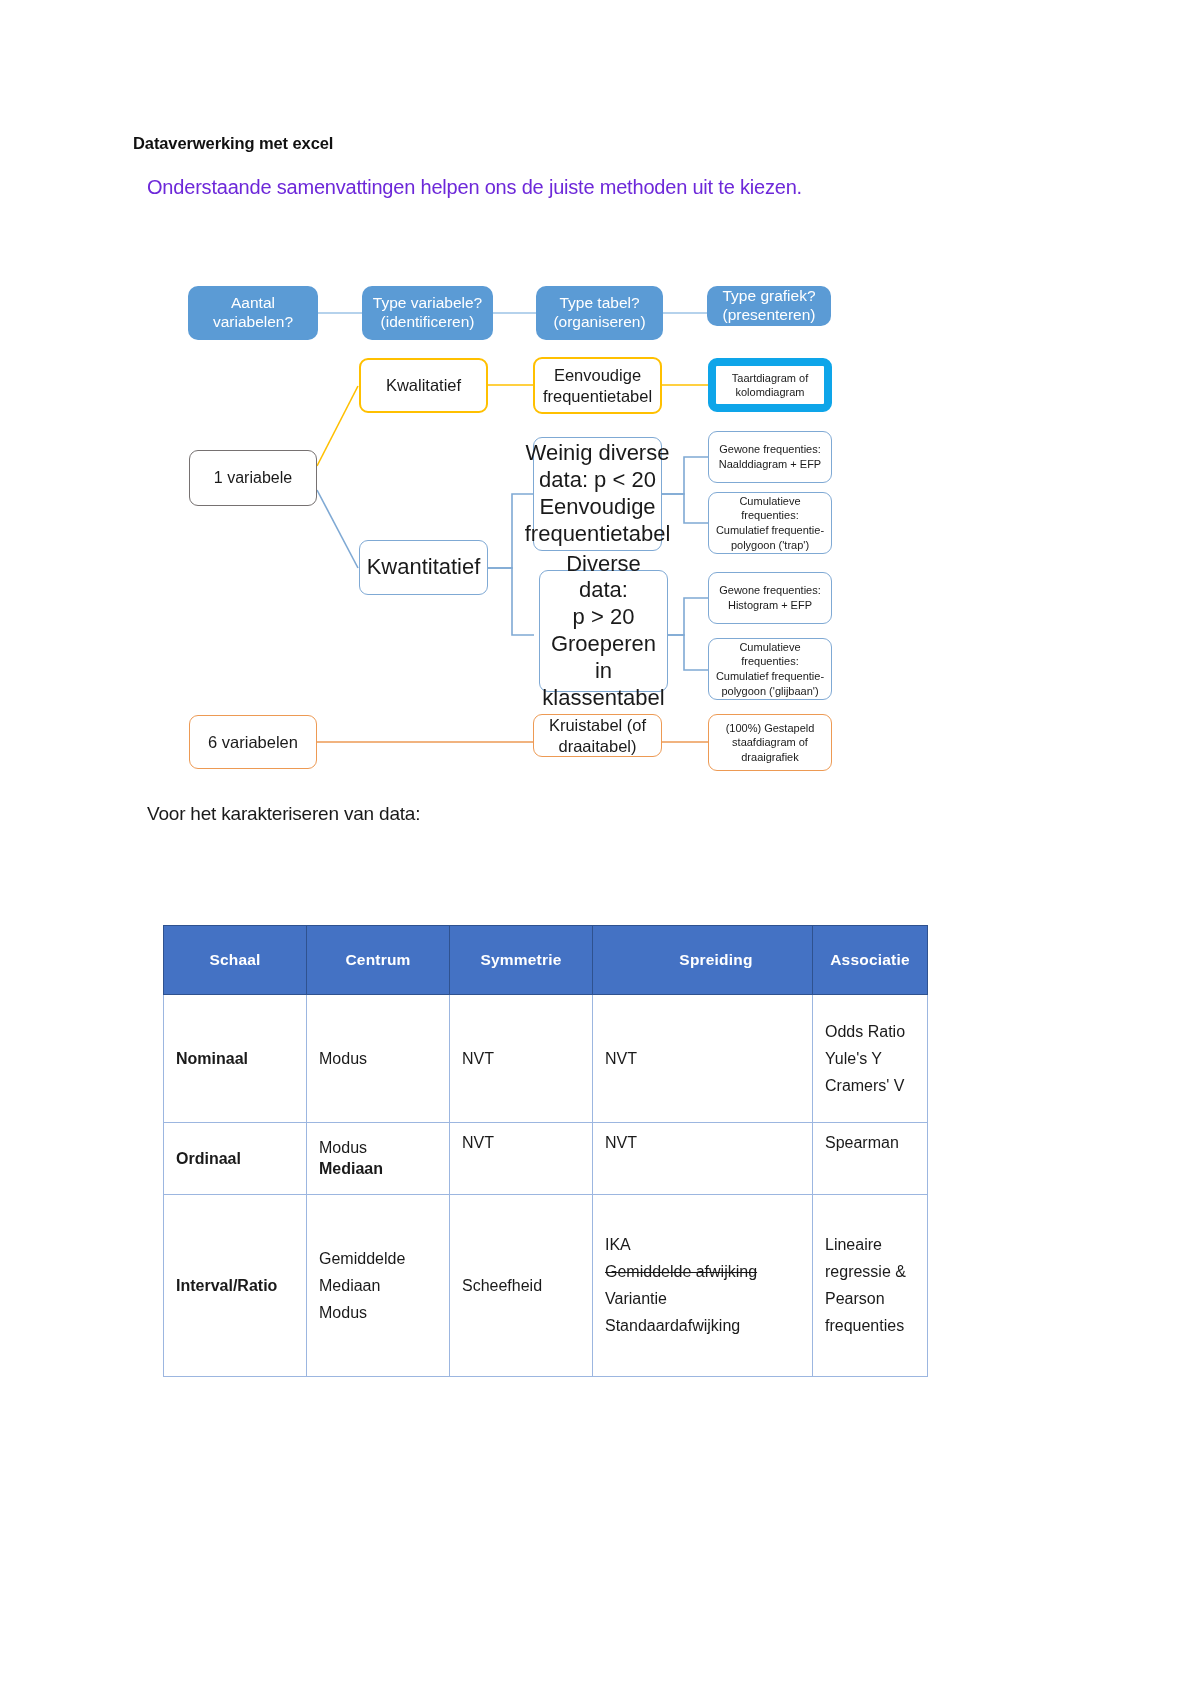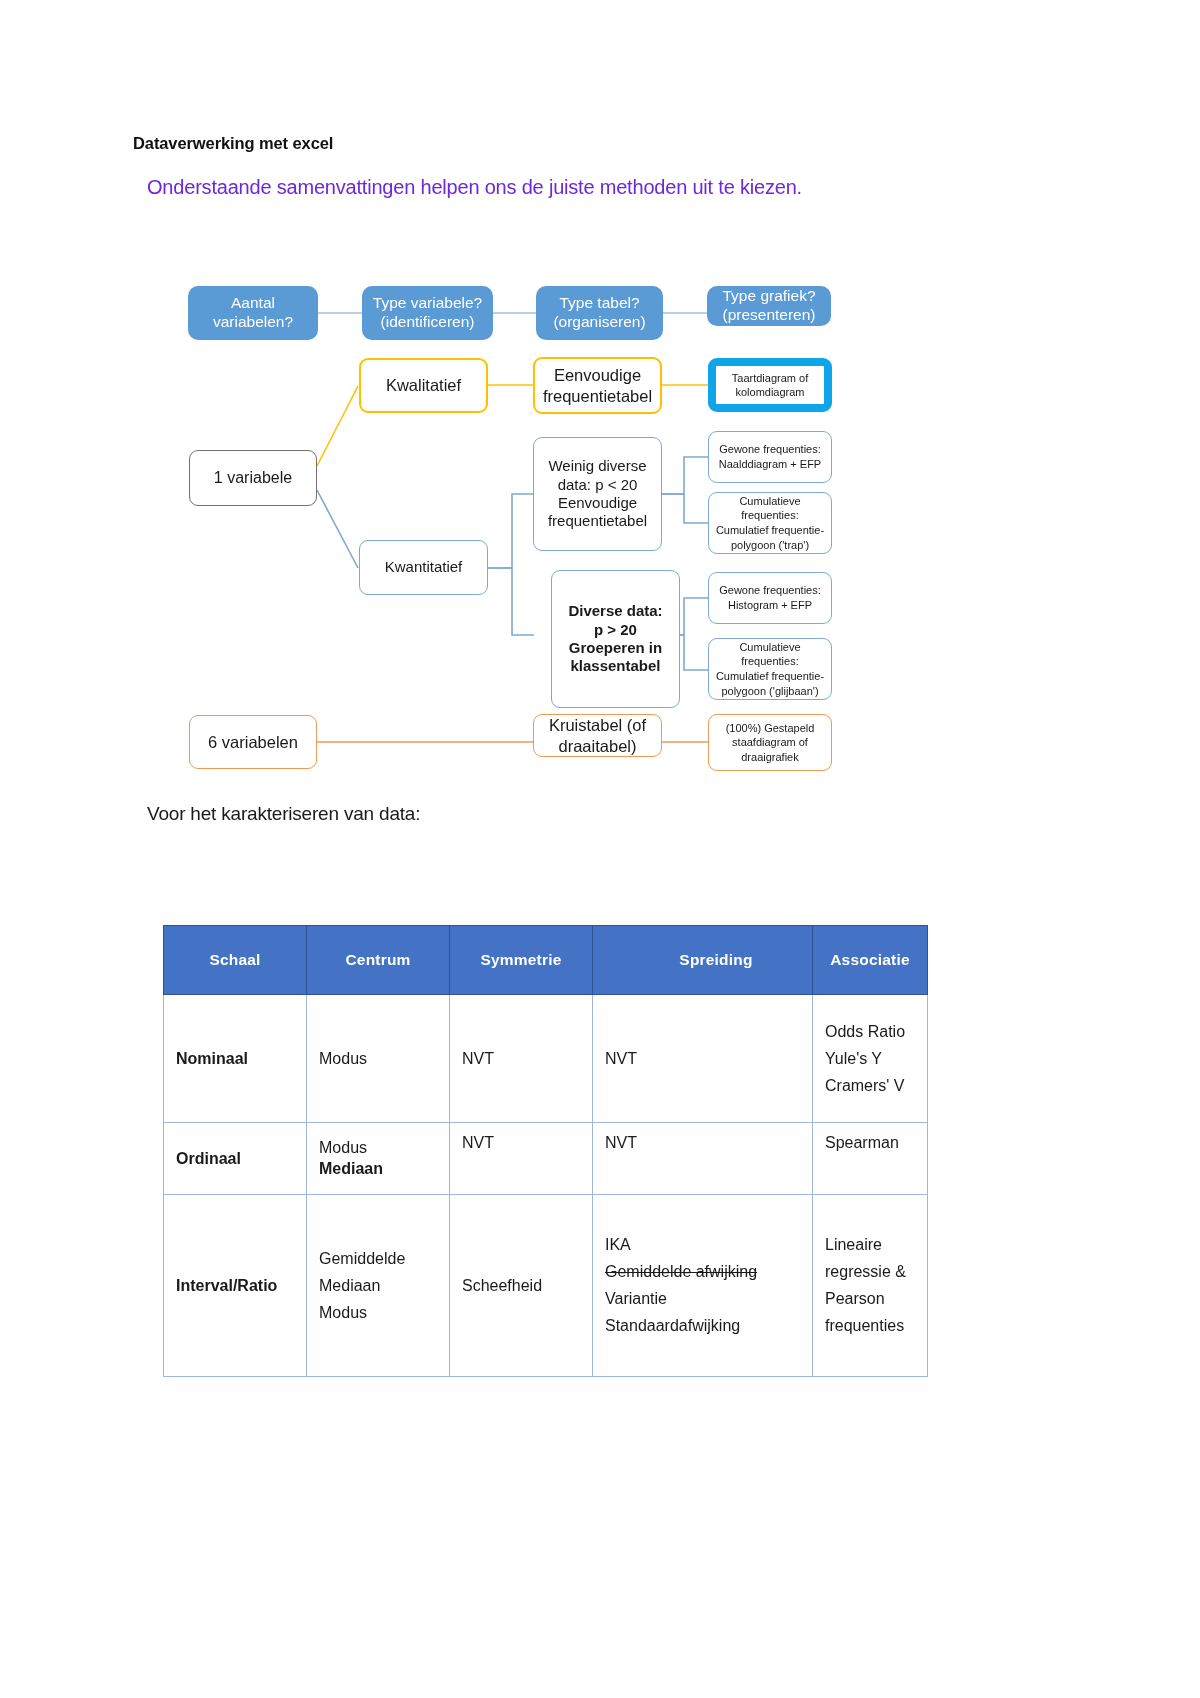--- a/index.html
+++ b/index.html
@@ -104,21 +104,21 @@
     background: #ffffff;
     border: 8px solid #0ea5e9;
     color: #1a1a1a;
     font-size: 11px;
     line-height: 1.3;
   }
   .node-blue {
     background: #ffffff;
     border: 1.6px solid #7fa9d4;
     color: #1a1a1a;
-    font-size: 15px;
+    font-size: 22px;
   }
   .node-blue-small {
     background: #ffffff;
     border: 1.6px solid #7fa9d4;
     color: #1a1a1a;
     font-size: 11px;
     line-height: 1.32;
   }
   .node-orange {
     background: #ffffff;
@@ -253,21 +253,21 @@
   <div class="node node-yellow" style="left:533px; top:357px; width:129px; height:57px;">
     <span>Eenvoudige
 frequentietabel</span>
   </div>
   <div class="node node-blue" style="left:533px; top:437px; width:129px; height:114px;">
     <span>Weinig diverse
 data: p &lt; 20
 Eenvoudige
 frequentietabel</span>
   </div>
-  <div class="node node-blue" style="left:551px; top:570px; width:129px; height:138px;font-weight:bold;">
+  <div class="node node-blue" style="left:539px; top:570px; width:129px; height:122px;">
     <span>Diverse data:
 p &gt; 20
 Groeperen in
 klassentabel</span>
   </div>
   <div class="node node-orange" style="left:533px; top:714px; width:129px; height:43px;">
     <span>Kruistabel (of
 draaitabel)</span>
   </div>
 

